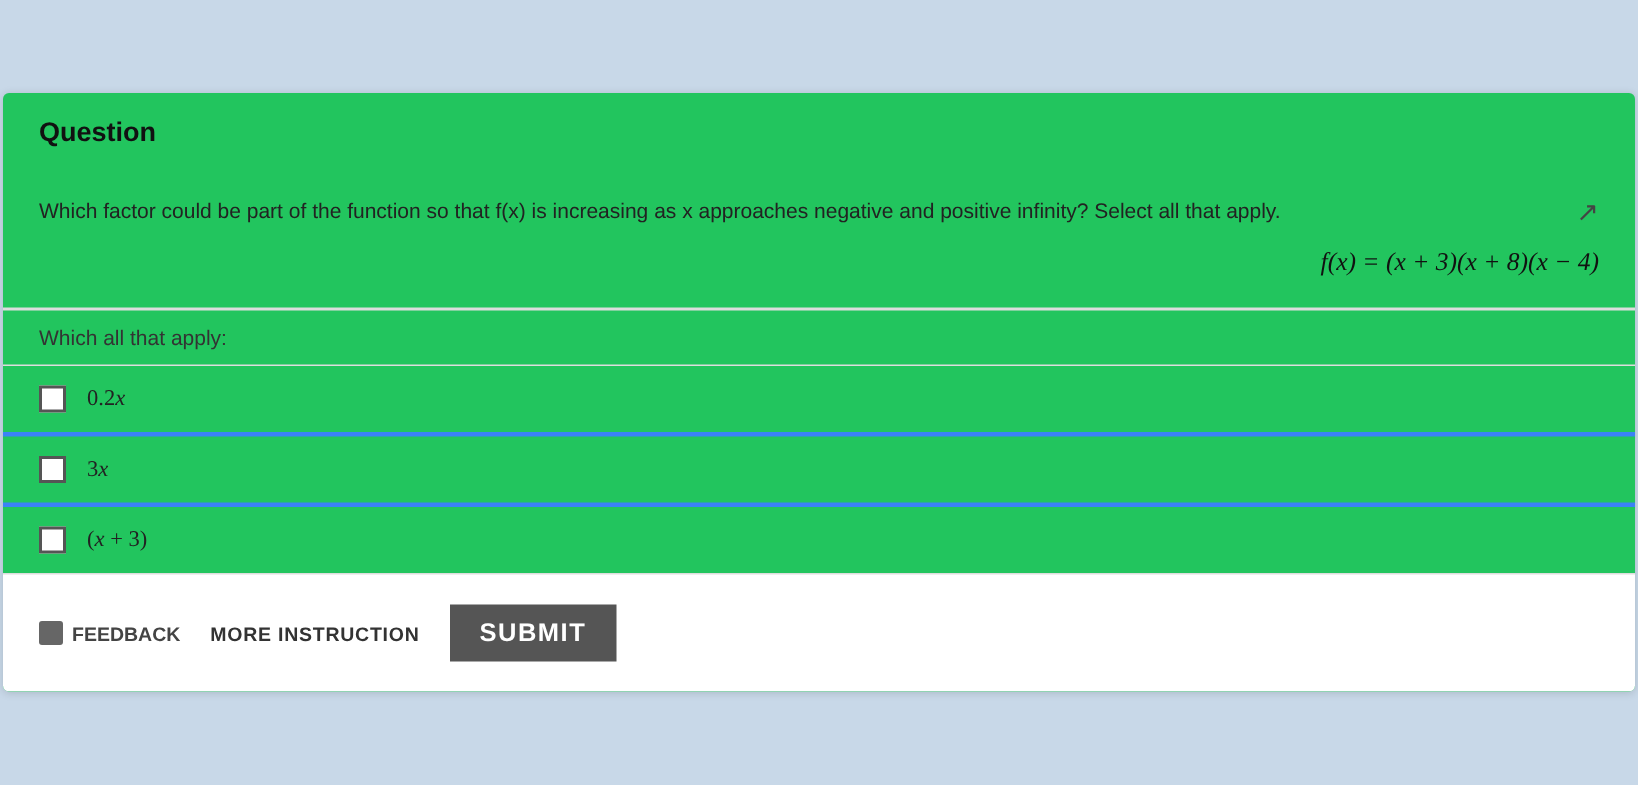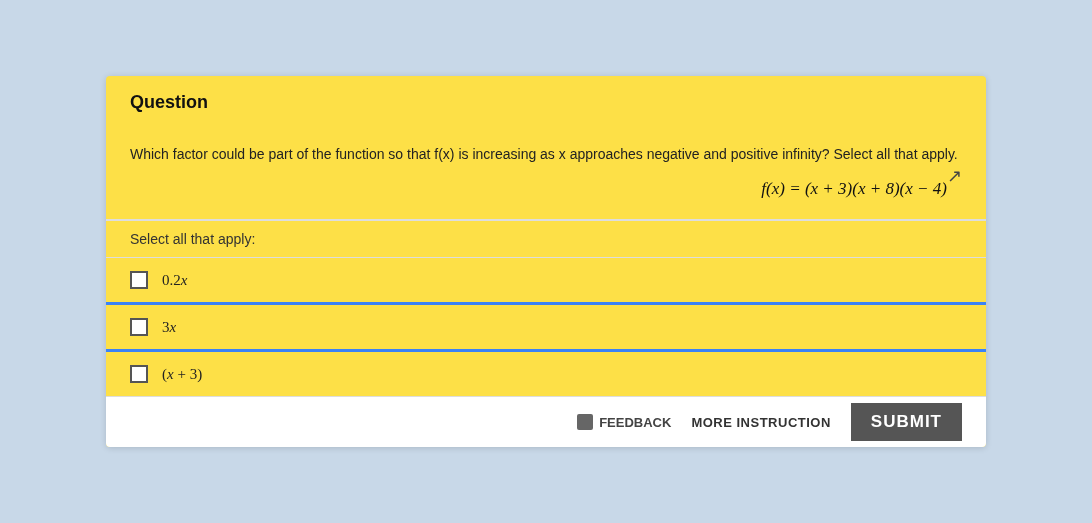--- a/index.html
+++ b/index.html
@@ -12,22 +12,22 @@
       background: #c8d8e8;
       font-family: 'Georgia', serif;
       width: 1092px;
       height: 523px;
       display: flex;
       align-items: center;
       justify-content: center;
     }
 
     .card {
-      background: #fde047;
-      width: 880px;
+      background: #22c55e;
+      width: 1088px;
       border-radius: 4px;
       overflow: hidden;
       box-shadow: 0 1px 6px rgba(0,0,0,0.15);
     }
 
     .question-header {
       padding: 16px 24px 12px 24px;
       border-bottom: 1px solid #ddd;
     }
 
@@ -88,22 +88,21 @@
       border: 2px solid #555;
       margin-right: 14px;
       flex-shrink: 0;
       background: #fff;
       cursor: pointer;
     }
 
     .footer {
       display: flex;
       align-items: center;
-      justify-content: flex-end;
-      padding: 6px 24px;
+      padding: 20px 24px;
       border-top: 1px solid #ddd;
       gap: 20px;
       background: #fff;
     }
 
     .feedback-btn {
       display: flex;
       align-items: center;
       gap: 6px;
       background: none;
@@ -164,21 +163,21 @@
     <div class="question-title">Question</div>
     <div class="question-text">
       <span>Which factor could be part of the function so that f(x) is increasing as x approaches negative and positive infinity? Select all that apply.</span>
       <span class="cursor-icon">↗</span>
     </div>
     <div class="formula-container">
       <i>f(x) = (x + 3)(x + 8)(x − 4)</i>
     </div>
   </div>
 
-  <div class="select-label">Select all that apply:</div>
+  <div class="select-label">Which all that apply:</div>
 
   <div class="options-list">
 
     <div class="option-row">
       <div class="checkbox"></div>
       <span>0.2<i>x</i></span>
     </div>
 
     <div class="option-row">
       <div class="checkbox"></div>

